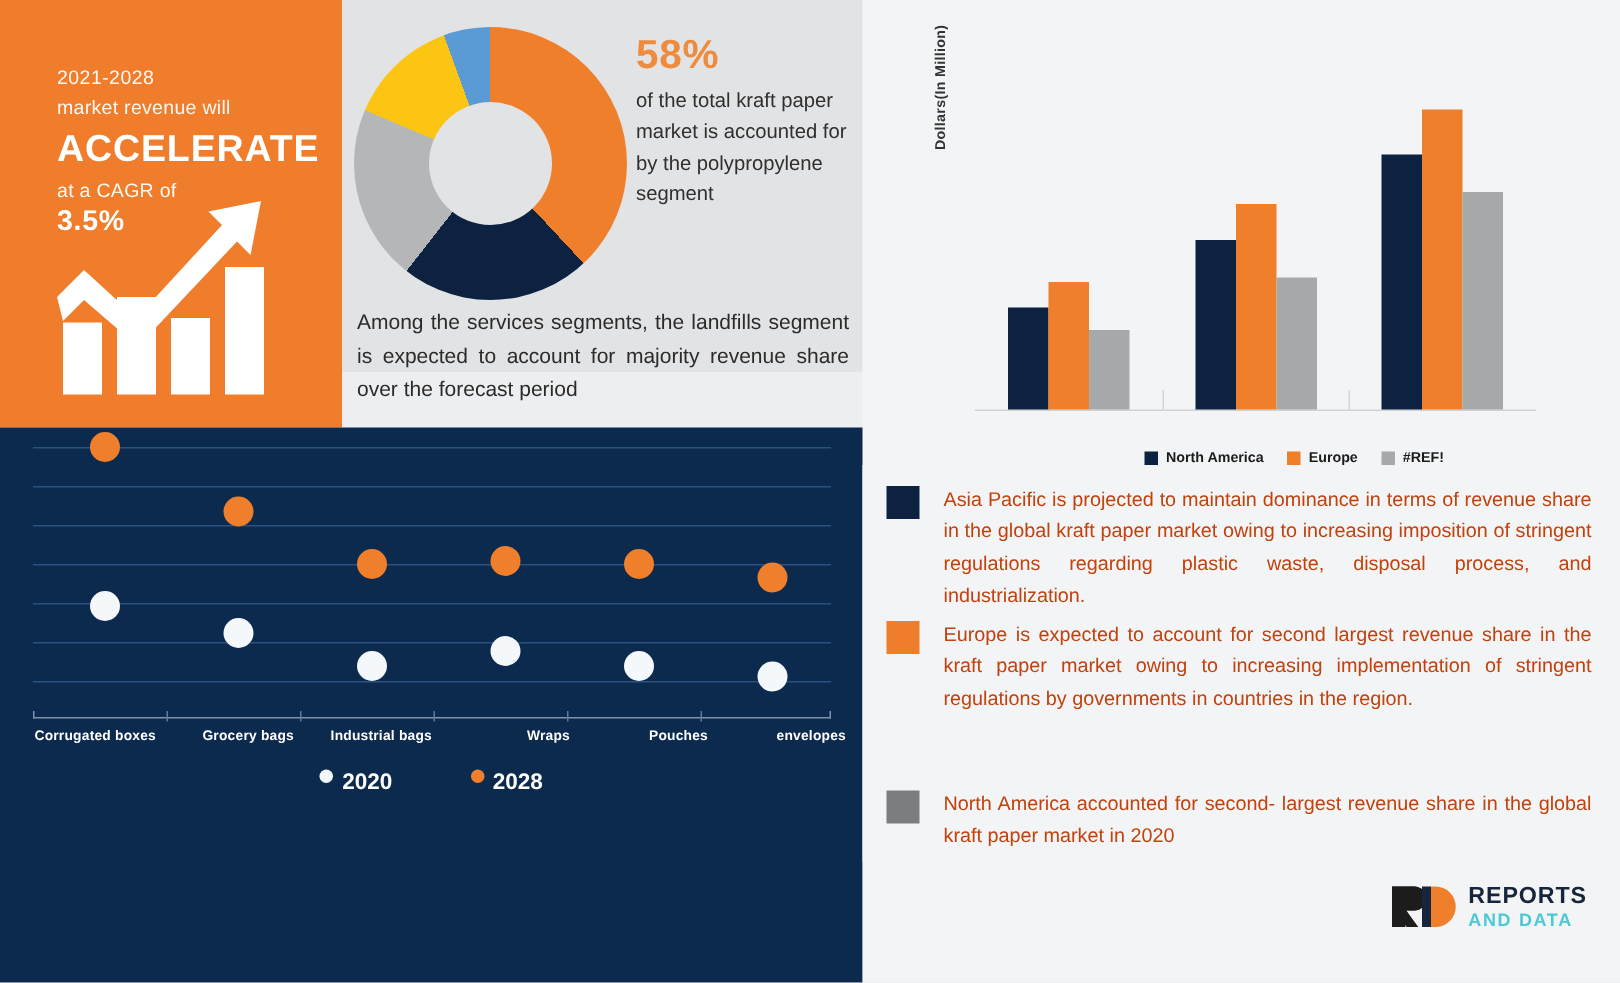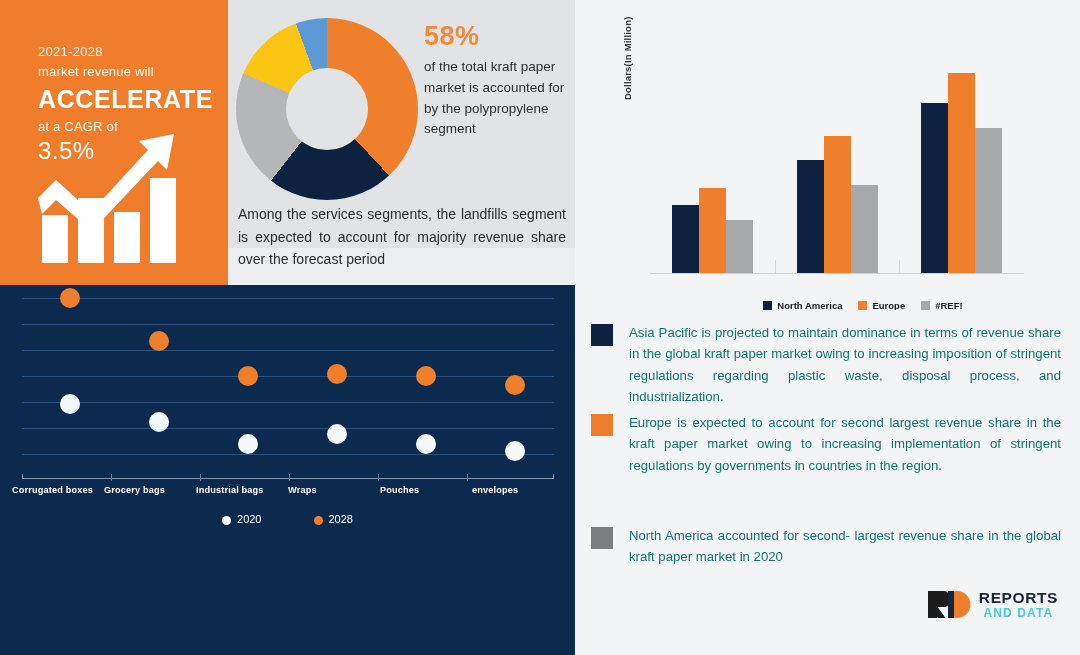--- a/index.html
+++ b/index.html
@@ -14,21 +14,21 @@
   
   .cagr-panel{
     position:absolute;left:0;top:0;width:228px;height:285px;
     background:#ef7d2b;overflow:hidden;
   }
   .cagr-text{position:absolute;left:38px;top:42px;color:#ffffff;}
   .cagr-years{font-size:13px;letter-spacing:.3px;opacity:.95;line-height:1.5;}
   .cagr-sub1{font-size:13px;letter-spacing:.2px;opacity:.95;line-height:1.6;}
   .cagr-accel{font-size:25px;font-weight:bold;letter-spacing:.6px;line-height:1.25;margin-top:2px;}
   .cagr-sub2{font-size:13px;letter-spacing:.2px;opacity:.95;line-height:1.7;}
-  .cagr-val{font-size:24px;font-weight:normal;letter-spacing:.5px;line-height:1.1;}
+  .cagr-val{font-size:19px;font-weight:bold;letter-spacing:.5px;line-height:1.1;}
   .growth-icon{position:absolute;left:36px;top:130px;width:160px;height:135px;}
 
   
   .donut-panel{
     position:absolute;left:228px;top:0;width:347px;height:248px;
     background:#e2e3e5;
   }
   .donut-wrap{position:absolute;left:8px;top:18px;width:182px;height:182px;}
   .donut{width:182px;height:182px;border-radius:50%;}
   .donut-hole{
@@ -79,46 +79,46 @@
   .gline{position:absolute;left:0;width:100%;height:1px;background:#2c5party;background:#2d5party;}
   .gline{background:#2b5180;}
   .dot{position:absolute;border-radius:50%;}
   .dot.y2028{background:#f07f2c;width:20px;height:20px;}
   .dot.y2020{background:#f4f8fb;width:20px;height:20px;}
   .dot-axis{position:absolute;left:22px;top:193px;width:532px;height:1px;background:#7e93ad;}
   .dot-axis-caps{position:absolute;top:-4px;width:1px;height:5px;background:#7e93ad;}
   .dot-ticks{position:absolute;left:22px;top:189px;width:532px;height:8px;}
   .dtick{position:absolute;top:0;width:1px;height:7px;background:#5f7races;background:#5f7a9b;}
   .dot-xlabels{position:absolute;left:12px;top:199px;width:552px;display:flex;}
-  .dxlab{flex:1;text-align:left;font-size:9.2px;font-weight:bold;color:#ffffff;line-height:1.35;letter-spacing:.15px;}
+  .dxlab{flex:1;text-align:right;font-size:9.2px;font-weight:bold;color:#ffffff;line-height:1.35;letter-spacing:.15px;}
   .dot-legend{
     position:absolute;left:0;top:228px;width:575px;
     display:flex;justify-content:center;align-items:center;gap:52px;
   }
-  .dl-item{display:flex;align-items:flex-end;gap:6px;font-size:11px;font-weight:normal;color:#ffffff;}
+  .dl-item{display:flex;align-items:flex-start;gap:6px;font-size:15px;font-weight:bold;color:#ffffff;}
   .dl-dot{width:9px;height:9px;border-radius:50%;display:inline-block;}
   .dot-note{
     position:absolute;left:10px;top:252px;width:550px;
     font-size:13.2px;color:#f2f5f8;line-height:1.6;
   }
 
   
   .bullets{position:absolute;left:575px;top:310px;width:505px;height:265px;background:#f3f4f5;}
   .bullet{position:absolute;display:flex;gap:16px;}
   .bsq{width:22px;height:22px;flex:0 0 22px;margin-top:2px;}
   .bsq.navy{background:#0c2240;}
   .bsq.orange{background:#ef7d2b;}
   .bsq.gray{background:#7b7d7f;}
-  .btext{font-size:13.2px;color:#0f766e;line-height:1.62;text-align:justify;}
+  .btext{font-size:13.2px;color:#c2410c;line-height:1.62;text-align:justify;}
   .b1{left:16px;top:12px;width:470px;}
   .b2{left:16px;top:102px;width:470px;}
   .b3{left:16px;top:215px;width:470px;}
 
   
-  .logo-panel{position:absolute;left:575px;top:575px;width:505px;height:80px;background:#f3f4f5;text-align:center;}
+  .logo-panel{position:absolute;left:575px;top:575px;width:505px;height:80px;background:#f3f4f5;}
   .logo{position:absolute;right:22px;top:14px;display:flex;align-items:center;gap:7px;}
   .logo-mark{position:relative;width:44px;height:31px;}
   .logo-words{display:flex;flex-direction:column;line-height:1;}
   .logo-w1{font-size:15.5px;font-weight:bold;color:#16243c;letter-spacing:.6px;}
   .logo-w2{font-size:12px;font-weight:bold;color:#4bc9d6;letter-spacing:1.1px;margin-top:2px;}
   .bottom-fill{position:absolute;left:0;top:575px;width:575px;height:80px;background:#0c2a4d;}
 </style>
 </head>
 <body>
 

